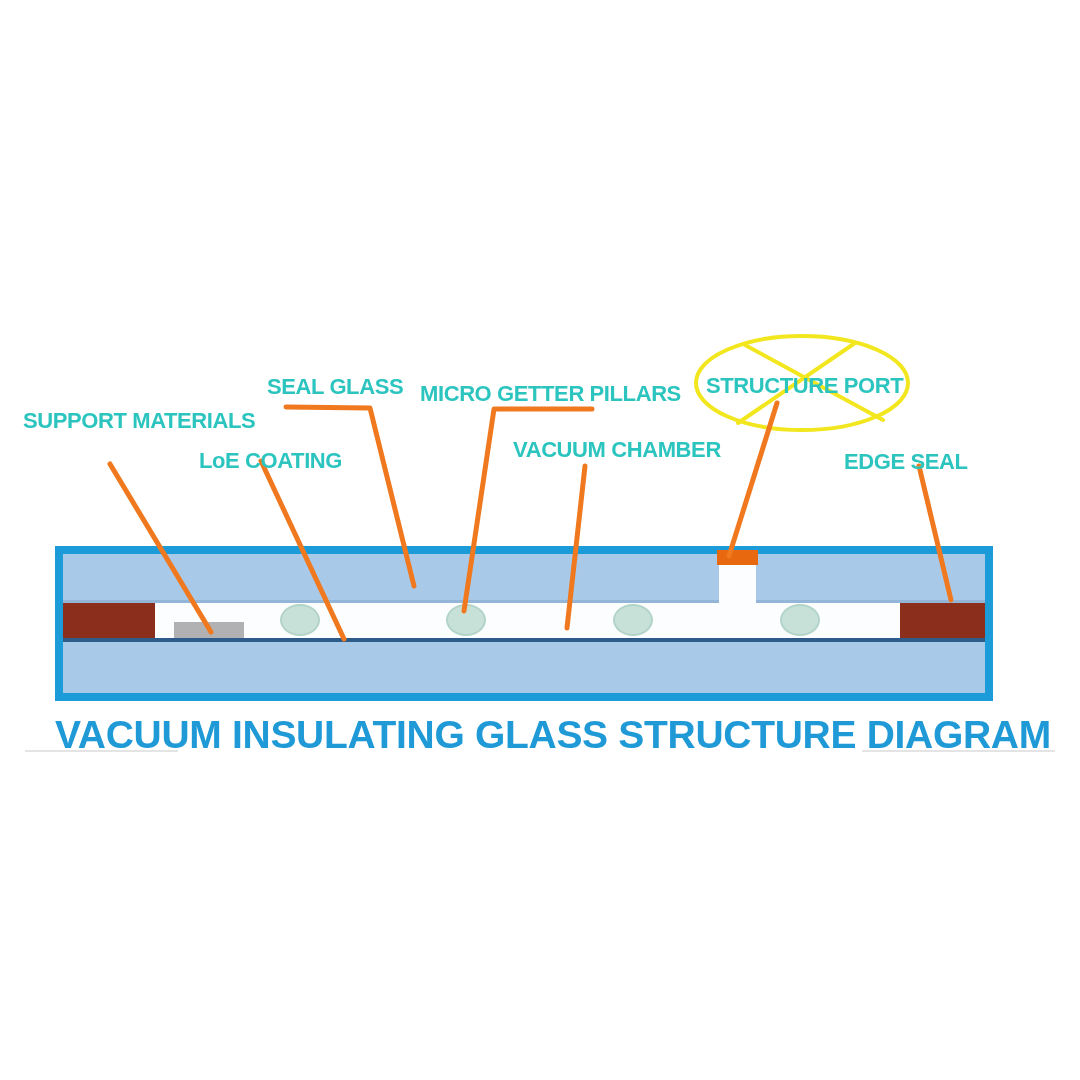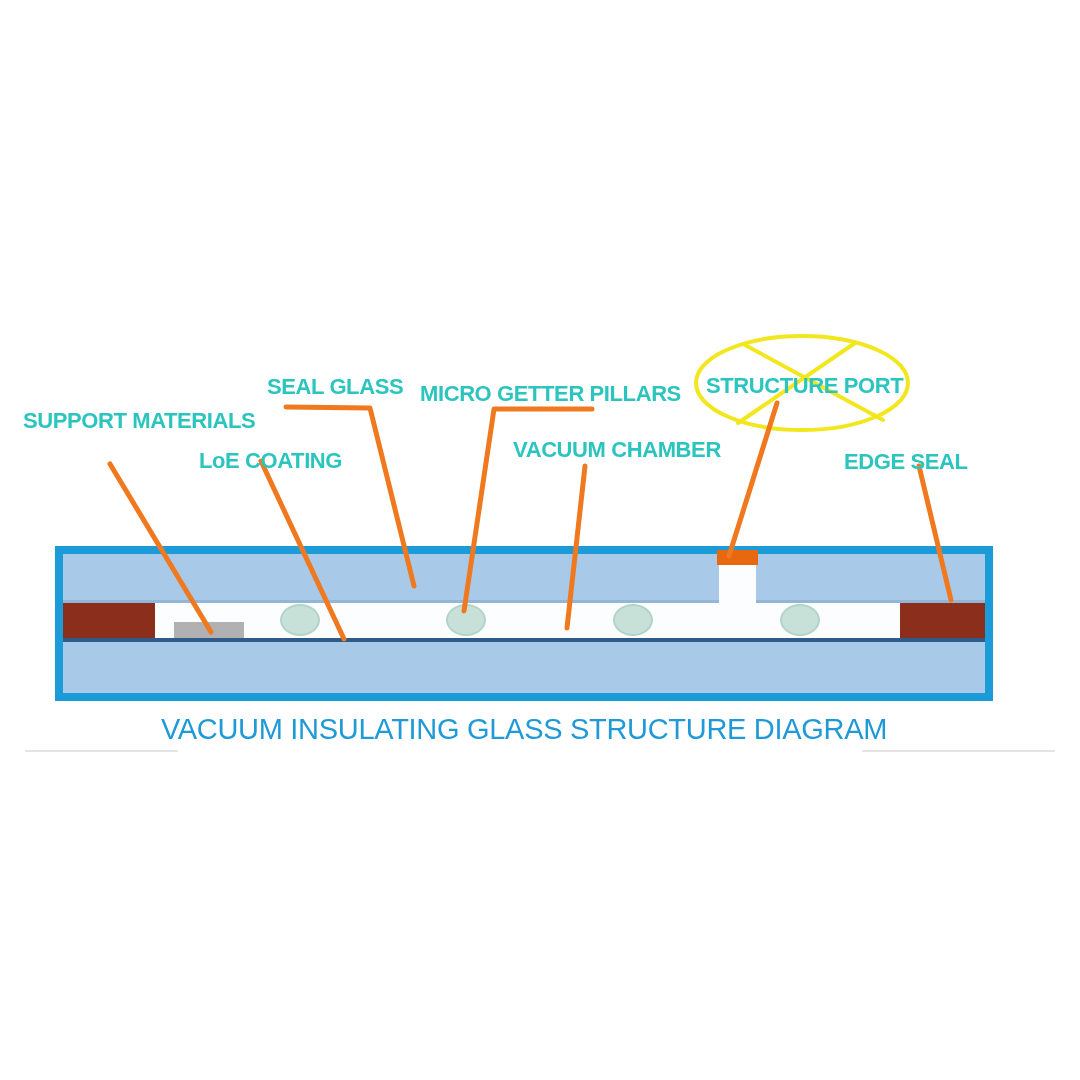--- a/index.html
+++ b/index.html
@@ -50,21 +50,21 @@
   .lbl-flat    { left:267px; top:374px; }
   .lbl-loe     { left:199px; top:436px;margin-top:12px; }
   .lbl-micro   { left:420px; top:381px; }
   .lbl-vacuum  { left:513px; top:437px; }
   .lbl-evac    { left:706px; top:373px; }
   .lbl-edge    { left:844px; top:433px;margin-top:16px; }
 
   .title {
     position:absolute; left:55px; top:713px; width:938px; z-index:6;
     text-align:center; color:var(--title-blue);
-    font-weight:400; font-size:29px; letter-spacing:-0.3px; white-space:nowrap;
+    font-weight:700; font-size:39px; letter-spacing:-0.3px; white-space:nowrap;
   }
 
   
   .artifact { position:absolute; height:2px; background:#e4e4e4; z-index:1; }
   .artifact.a-left  { left:25px;  top:750px; width:153px; }
   .artifact.a-right { left:862px; top:750px; width:193px; }
 </style>
 </head>
 <body>
 

